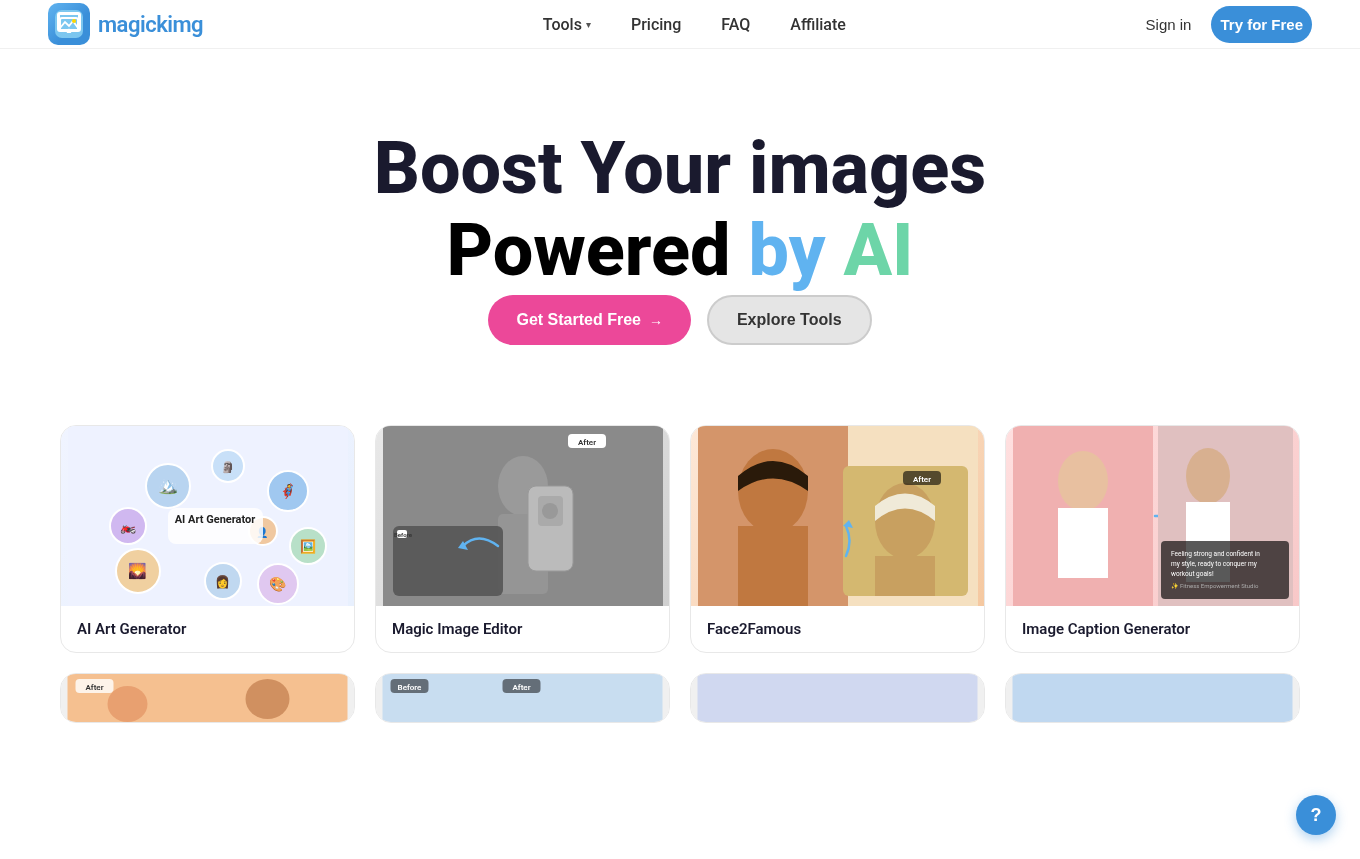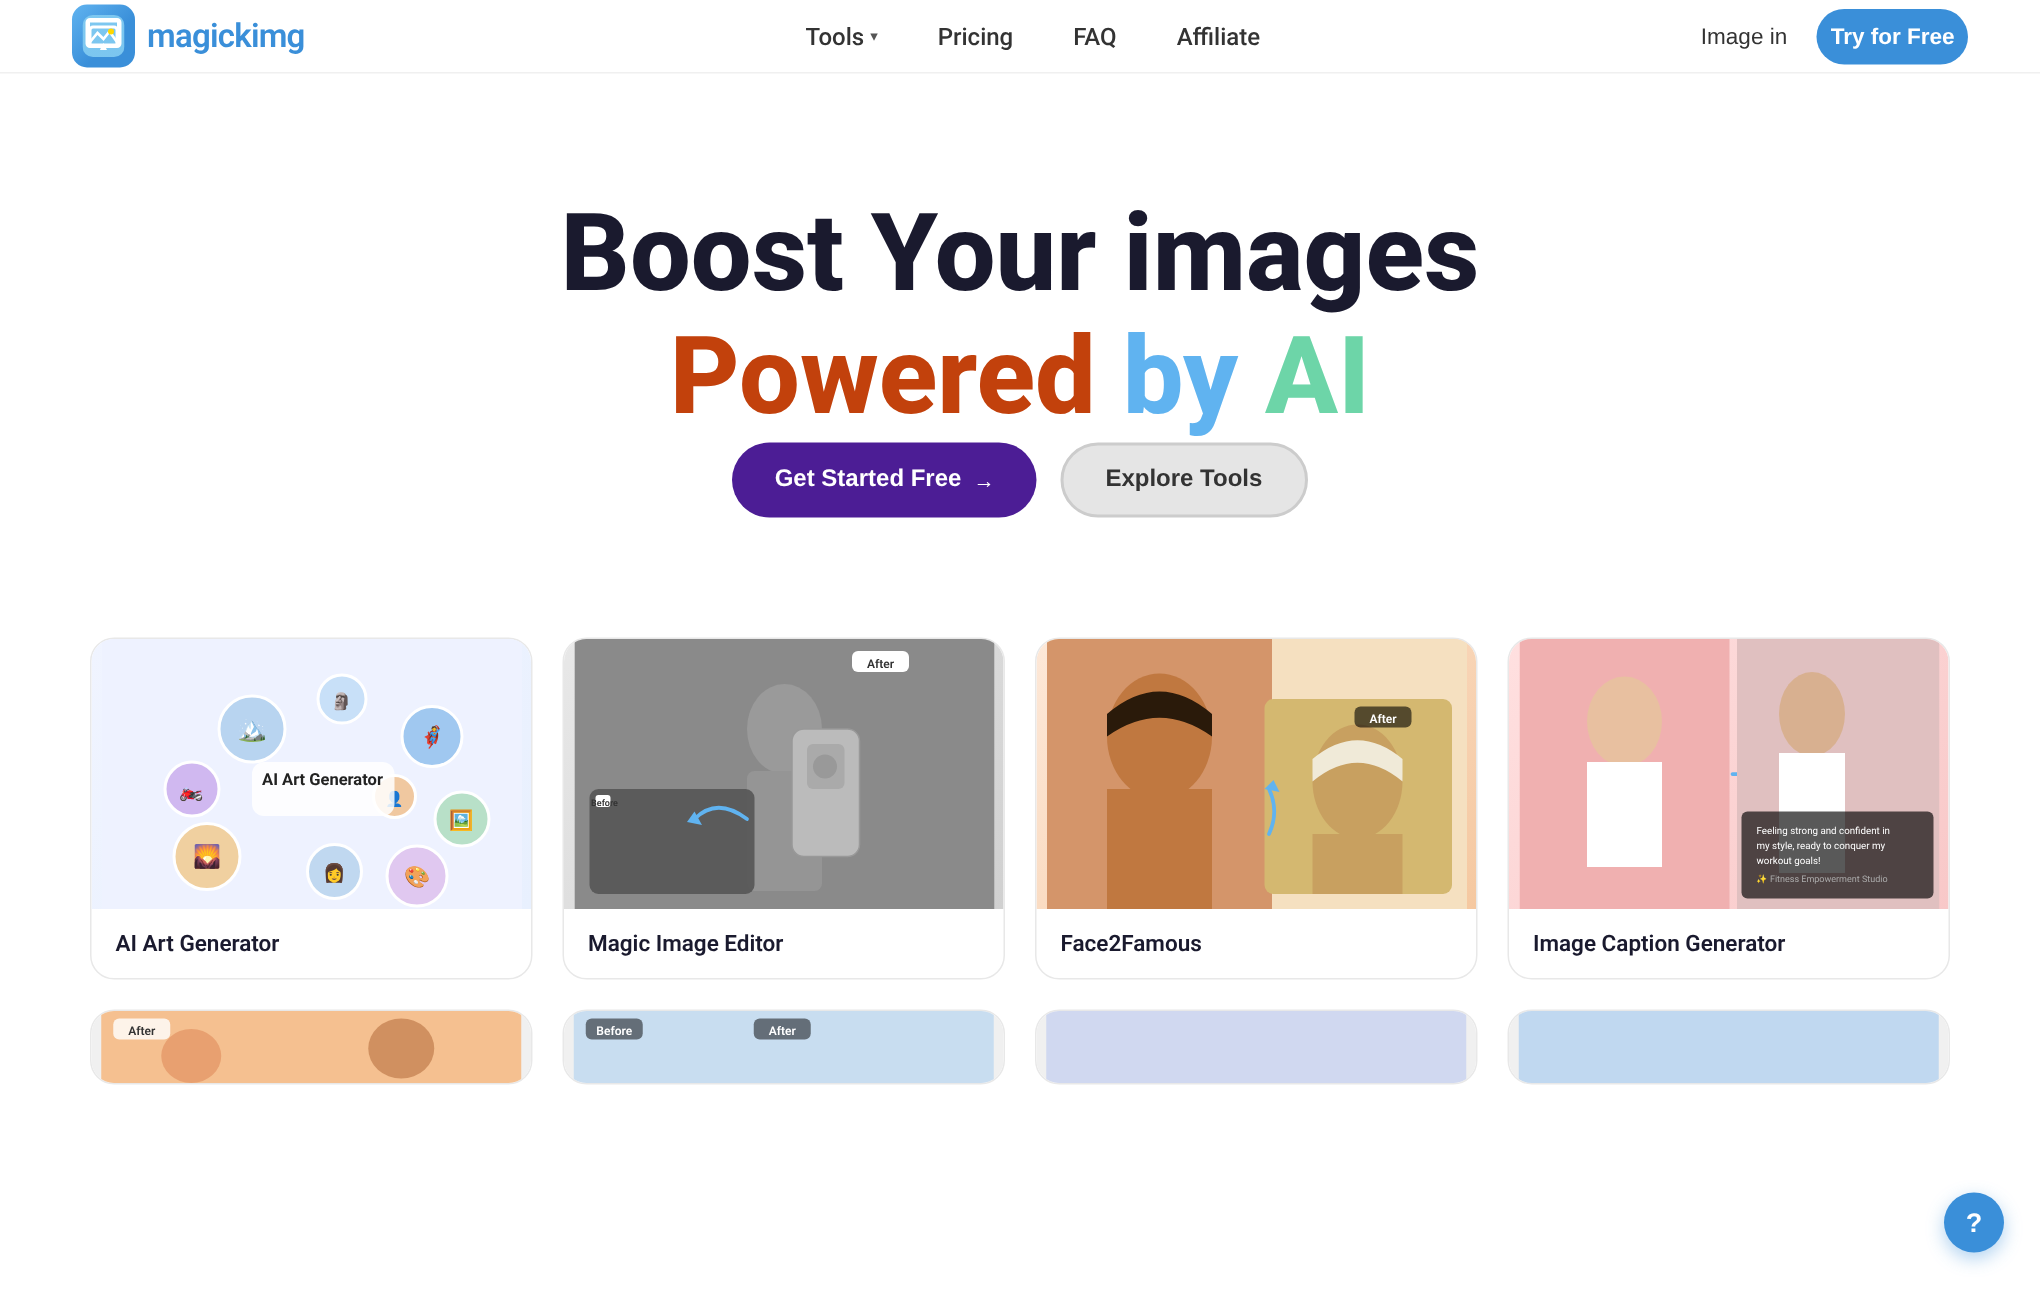--- a/index.html
+++ b/index.html
@@ -51,26 +51,26 @@
     
     .hero {
       text-align: center; padding: 80px 20px 60px;
     }
     .hero-title-line1 {
       font-size: 72px; font-weight: 800; color: #1a1a2e; line-height: 1.1;
     }
     .hero-title-line2 {
       font-size: 72px; font-weight: 800; line-height: 1.2;
     }
-    .powered { color: #c2410c; }
+    .powered { color: #000000; }
     .ai { color: #6dd5a8; margin-top: 28px; }
 
     .hero-buttons { display: flex; justify-content: center; gap: 16px; }
     .btn-primary {
-      background: #4c1d95; color: #fff; border: none;
+      background: #ec4899; color: #fff; border: none;
       border-radius: 50px; padding: 14px 28px;
       font-size: 16px; font-weight: 600; cursor: pointer;
       display: flex; align-items: center; gap: 8px;
     }
     .btn-secondary {
       background: #e5e5e5; color: #333; border: 2px solid #ccc;
       border-radius: 50px; padding: 14px 28px;
       font-size: 16px; font-weight: 600; cursor: pointer;
     }
 
@@ -159,21 +159,21 @@
     </a>
     <a class="nav-link" href="#">
       <span>FAQ</span>
     </a>
     <a class="nav-link" href="#">
       <span>Affiliate</span>
     </a>
   </div>
 
   <div class="nav-actions">
-    <button class="sign-in-btn">Image in</button>
+    <button class="sign-in-btn">Sign in</button>
     <button class="try-free-btn">Try for Free</button>
   </div>
 </nav>
 
 <section class="hero">
   <h1 class="hero-title-line1">Boost Your images</h1>
   <h1 class="hero-title-line2">
     <span class="powered">Powered</span>
     <span style="color:#60b3f0"> <span>by</span></span>
     <span class="ai"> <span>AI</span></span>

